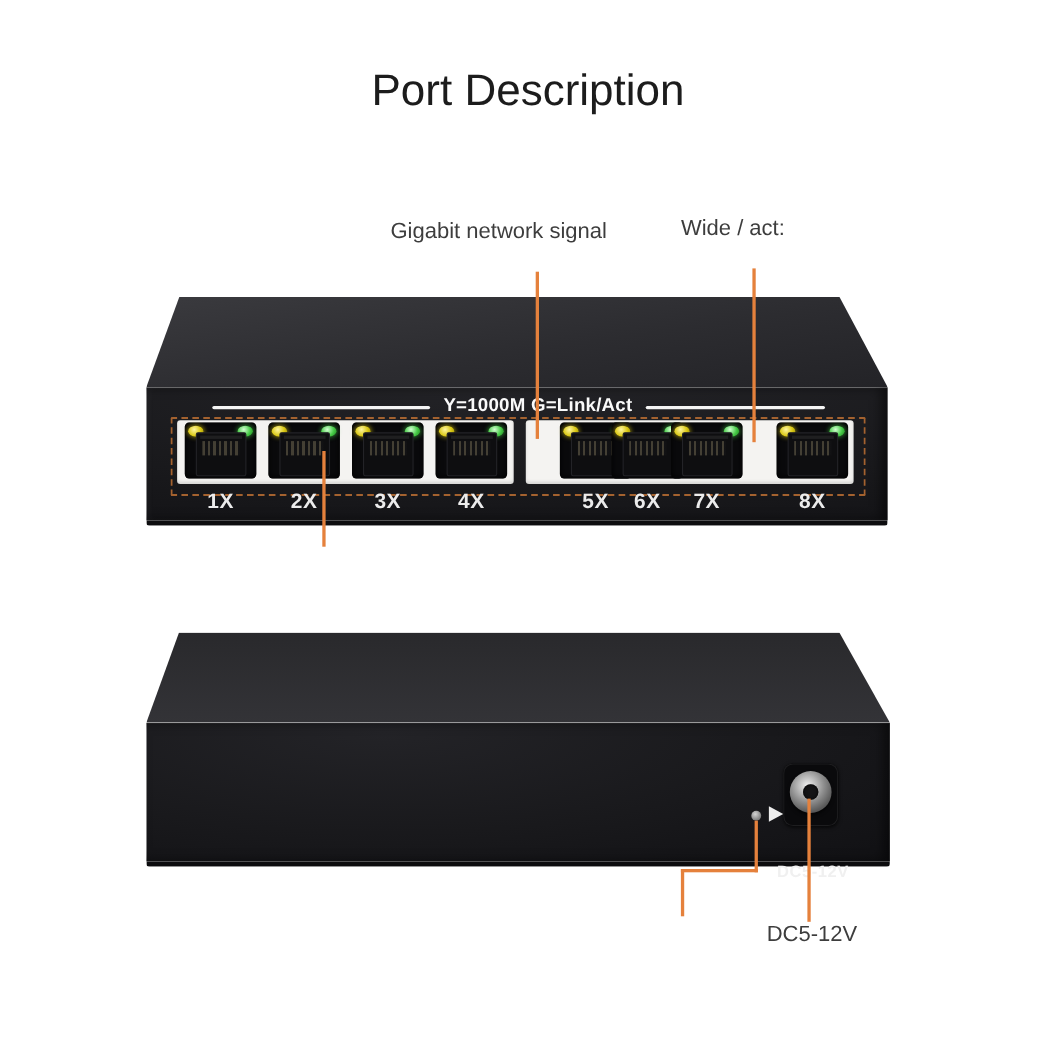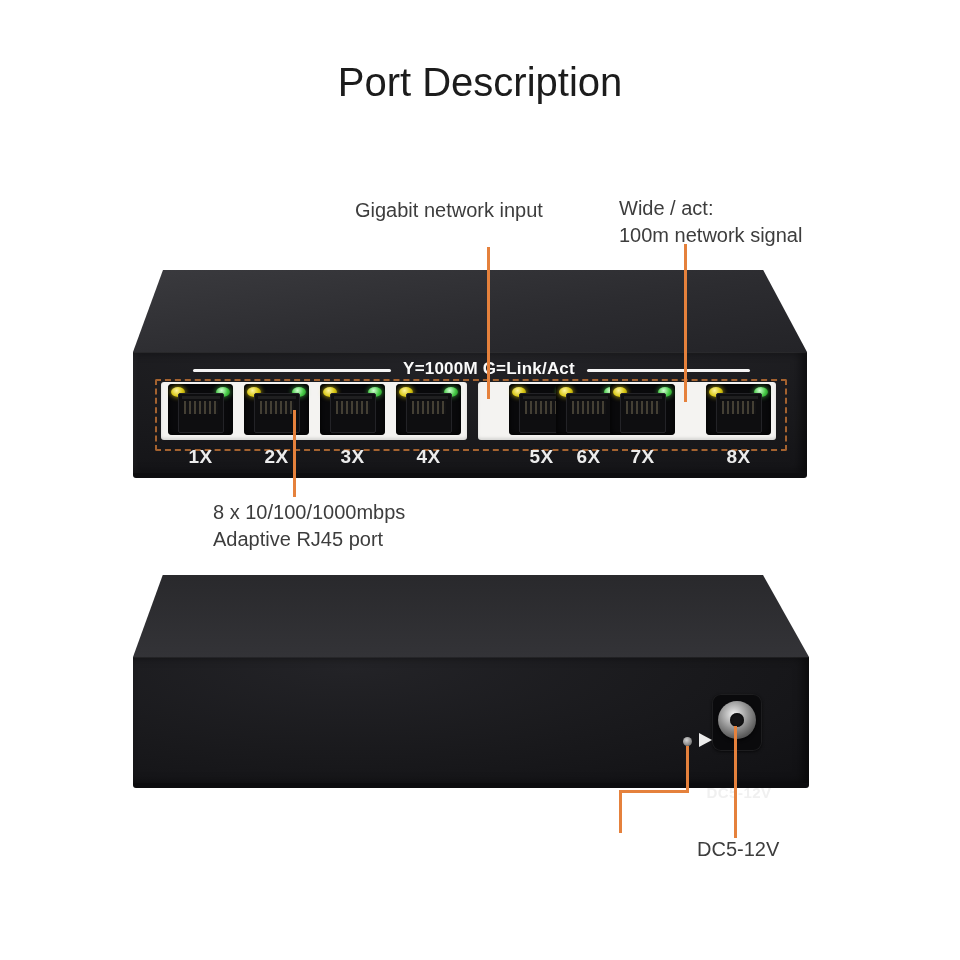--- a/index.html
+++ b/index.html
@@ -117,25 +117,24 @@
   }
 </style>
 </head>
 <body>
 
 <div class="canvas">
 
   <div class="title">Port Description</div>
 
   <div class="callout" style="left:355px;top:197px;">
-    <div>Gigabit network input</div>
+    <div>Gigabit network signal</div>
   </div>
   <div class="callout" style="left:619px;top:195px;">
     <div>Wide / act:</div>
-    <div>100m network signal</div>
   </div>
 
   <div class="leader" style="left:487px;top:247px;width:3px;height:152px;"></div>
   <div class="leader" style="left:684px;top:244px;width:3px;height:158px;"></div>
 
   <div class="top-face"></div>
   <div class="front-face"></div>
 
   <div class="legend-line" style="left:193px;width:198px;"></div>
   <div class="legend-line" style="left:587px;width:163px;"></div>
@@ -220,24 +219,20 @@
       <span class="led y"></span>
       <span class="led g"></span>
       <div class="jack">
           <div class="pins"></div>
         </div>
     </div>
     <div class="port-label">8X</div>
   </div>
 
   <div class="leader" style="left:293px;top:410px;width:3px;height:87px;"></div>
-  <div class="callout" style="left:213px;top:499px;">
-    <div>8 x 10/100/1000mbps</div>
-    <div>Adaptive RJ45 port</div>
-  </div>
 
   <div class="top-face rear"></div>
   <div class="rear-face"></div>
 
   <div class="panel-text" style="left:709px;top:672px;width:60px;">PWR</div>
   <div class="dc-plate">
     <div class="barrel">
       <div class="barrel-hole"></div>
     </div>
   </div>

